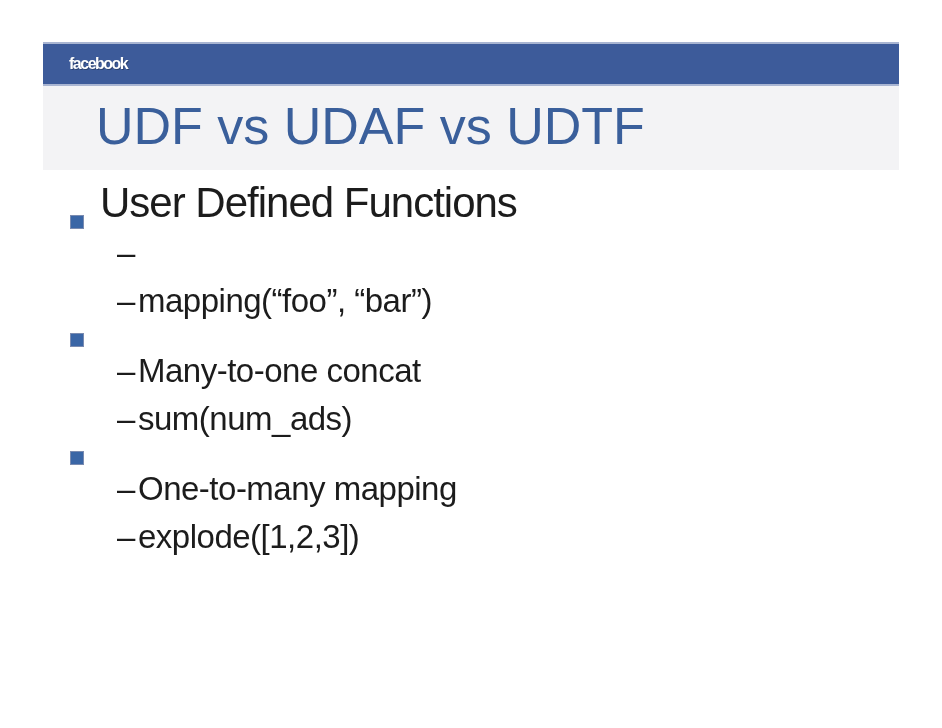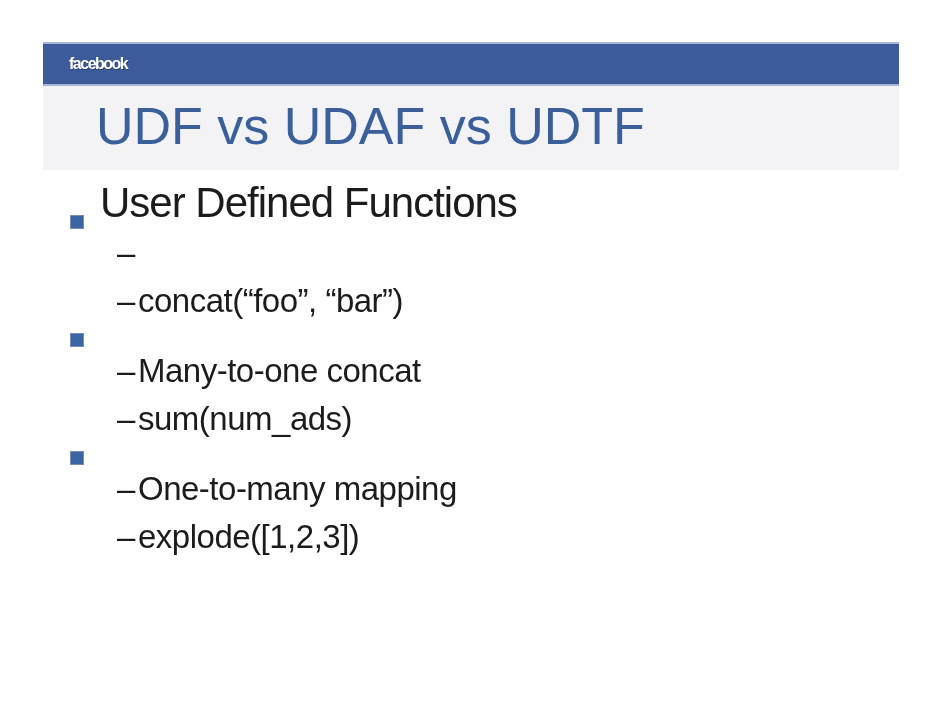--- a/index.html
+++ b/index.html
@@ -116,21 +116,21 @@
       <div class="group">
         <div class="head-line">
           <span class="bullet-square"></span>
           <span>User Defined Functions</span>
         </div>
         <div class="sub-line">
           <span class="sub-dash">–</span>
         </div>
         <div class="sub-line">
           <span class="sub-dash">–</span>
-          <span>concat(“foo”, “bar”)</span>
+          <span>mapping(“foo”, “bar”)</span>
         </div>
       </div>
       <div class="group">
         <div class="head-line">
           <span class="bullet-square"></span>
         </div>
         <div class="sub-line">
           <span class="sub-dash">–</span>
           <span>Many-to-one concat</span>
         </div>

